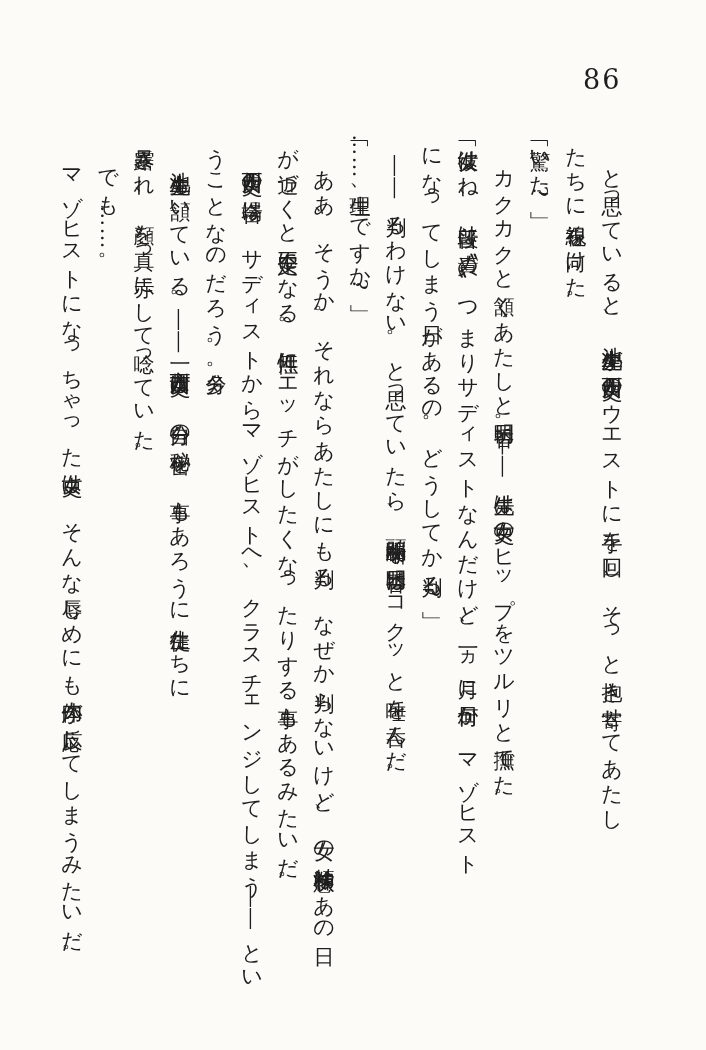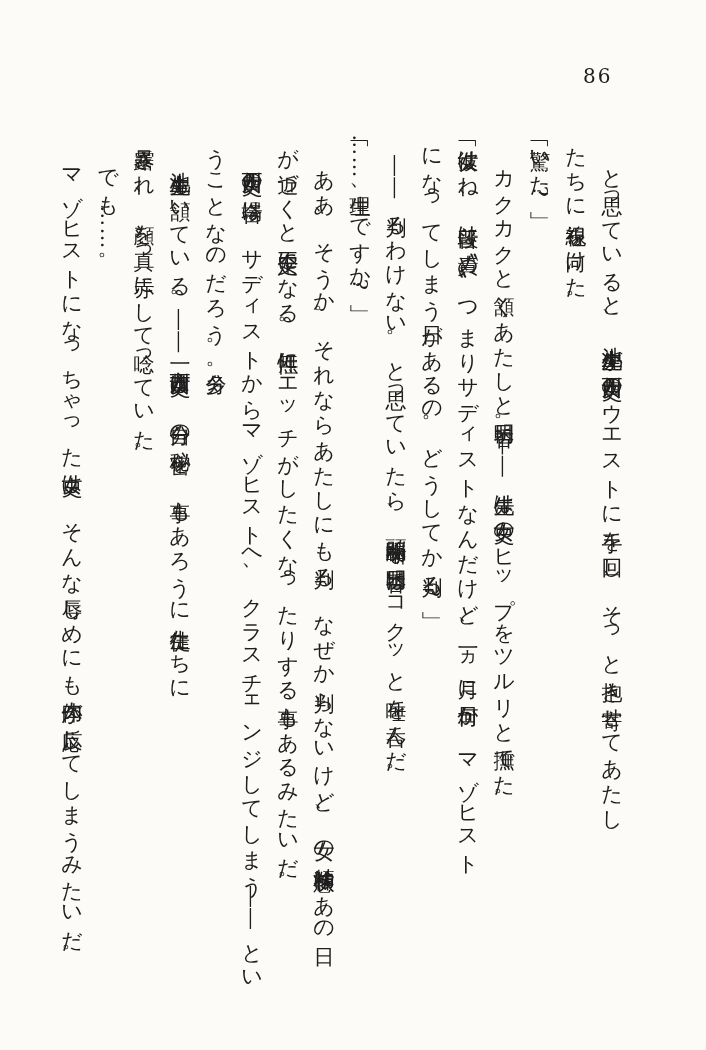--- a/index.html
+++ b/index.html
@@ -15,21 +15,21 @@
   .page {
     position: absolute;
     inset: 0;
     width: 706px;
     height: 1050px;
   }
   .page-number {
     position: absolute;
     top: 64px;
     left: 583px;
-    font-size: 20px;
+    font-size: 27px;
     letter-spacing: 2px;
   }
   .text-block {
     position: absolute;
     top: 133px;
     right: 76px;
     height: 892px;
     writing-mode: vertical-rl;
     text-orientation: mixed;
     font-size: 21px;

